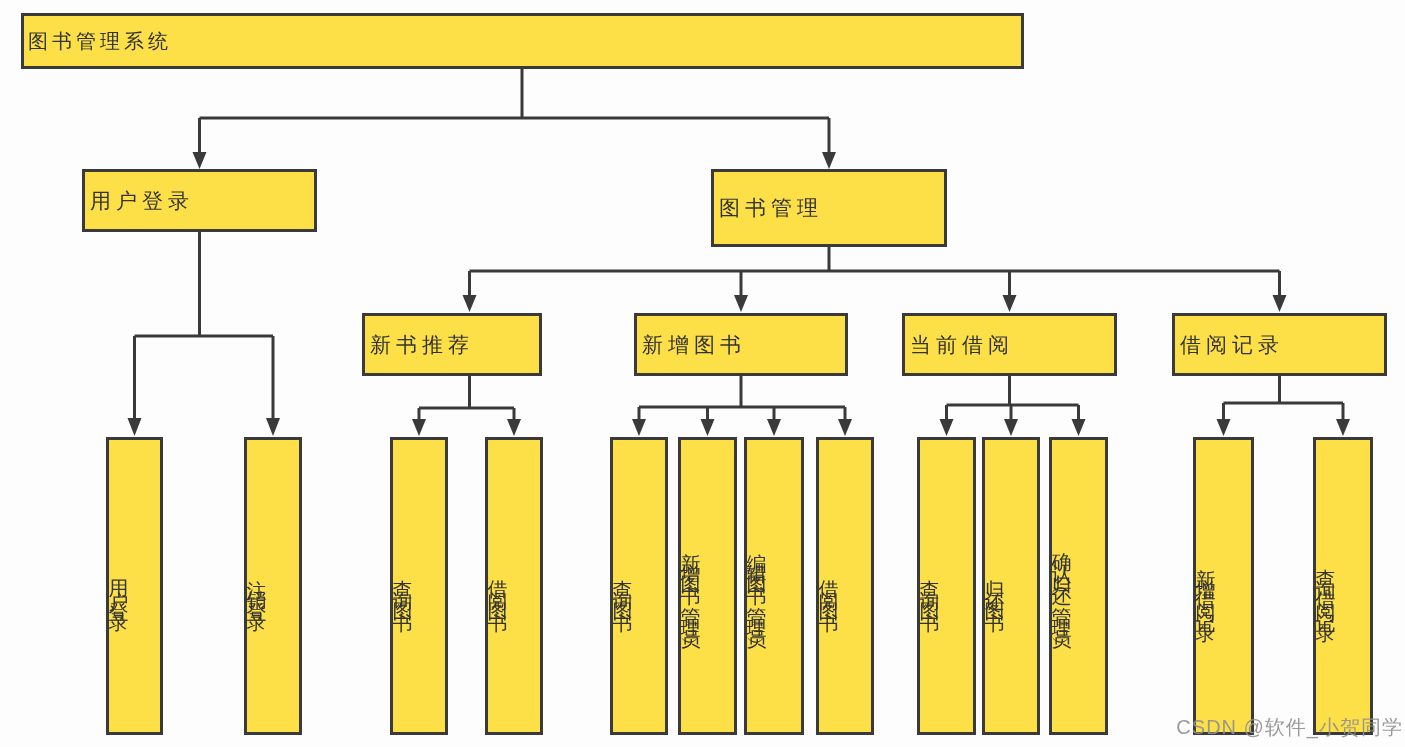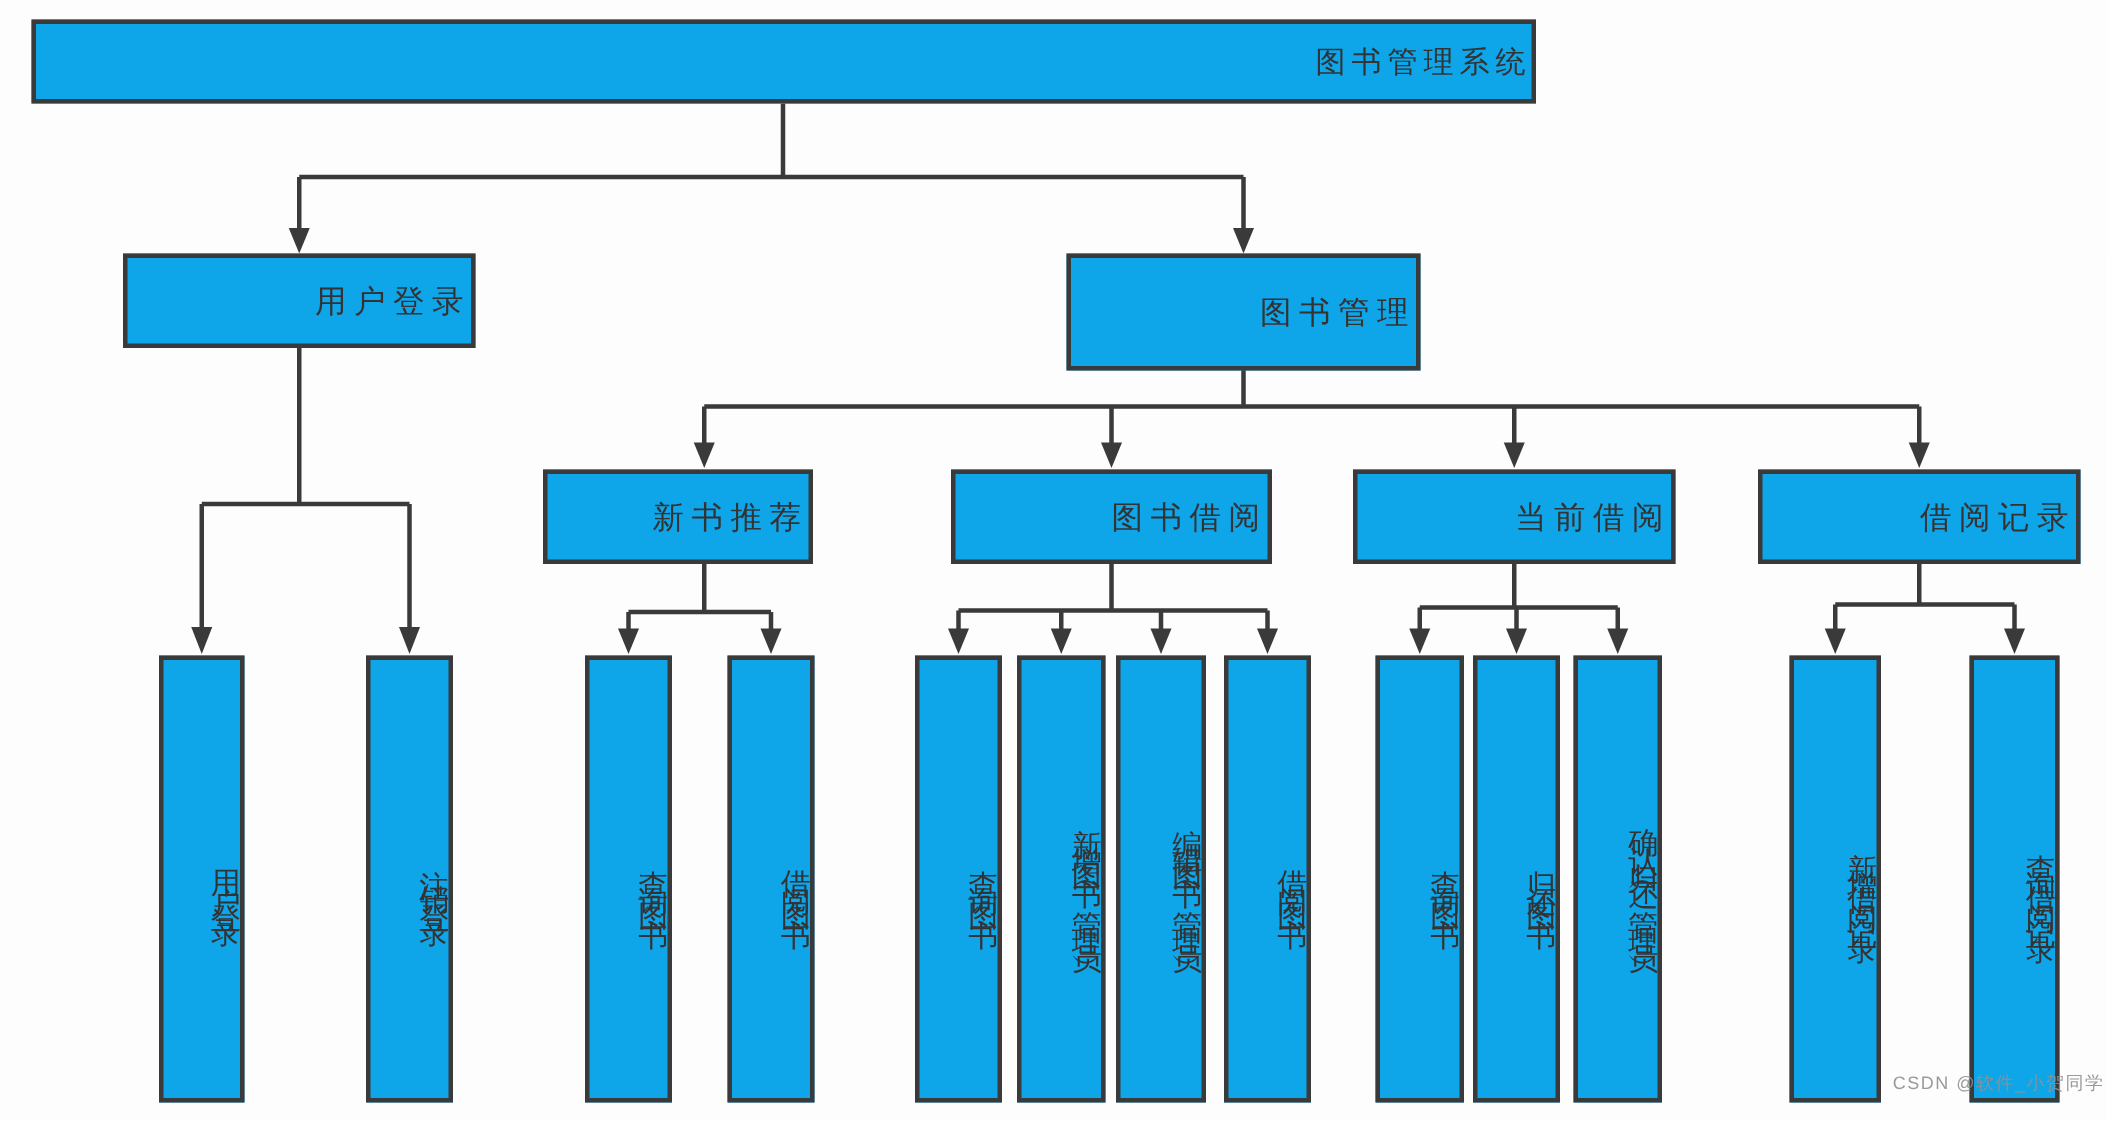--- a/index.html
+++ b/index.html
@@ -9,39 +9,39 @@
     background:#fdfdfd;
     font-family:"Liberation Sans","DejaVu Sans",sans-serif;
     overflow:hidden;
   }
   .connector-layer{position:absolute;left:0;top:0;width:1405px;height:747px;z-index:0;}
   .connector-layer path{stroke:#3a3a3a;stroke-width:3;fill:none;}
   .connector-layer polygon{fill:#3a3a3a;stroke:none;}
   .box{
     position:absolute;
     box-sizing:border-box;
-    background:#0ea5e9;
+    background:#fde047;
     border:3px solid #3a3a3a;
-    display:flex;align-items:center;justify-content:flex-end;
+    display:flex;align-items:center;justify-content:flex-start;
     z-index:1;
     color:#333333;
   }
   .hlabel{font-size:21px;letter-spacing:5px;text-indent:5px;white-space:nowrap;color:#333333;}
   .root .hlabel{font-size:20px;letter-spacing:4px;text-indent:4px;}
   .leaf .vlabel{
     writing-mode:vertical-rl;
     font-size:20px;
     letter-spacing:11px;
     line-height:1.0;
     color:#333333;
   }
   .watermark{
     position:absolute;
     right:2px;top:714px;
-    font-size:12px;
+    font-size:20px;
     color:rgba(145,145,145,0.92);
     letter-spacing:1px;
     z-index:2;
     white-space:nowrap;
   }
 </style>
 </head>
 <body>
 
 <div class="canvas">
@@ -97,21 +97,21 @@
     <span class="hlabel">用户登录</span>
   </div>
   <div class="box" style="left:711px;top:169px;width:236px;height:78px">
     <span class="hlabel">图书管理</span>
   </div>
 
   <div class="box" style="left:362px;top:313px;width:180px;height:63px">
     <span class="hlabel">新书推荐</span>
   </div>
   <div class="box" style="left:634px;top:313px;width:214px;height:63px">
-    <span class="hlabel">图书借阅</span>
+    <span class="hlabel">新增图书</span>
   </div>
   <div class="box" style="left:902px;top:313px;width:215px;height:63px">
     <span class="hlabel">当前借阅</span>
   </div>
   <div class="box" style="left:1172px;top:313px;width:215px;height:63px">
     <span class="hlabel">借阅记录</span>
   </div>
 
   <div class="box leaf" style="left:106px;top:437px;width:57px;height:298px">
     <span class="vlabel">用户登录</span>

